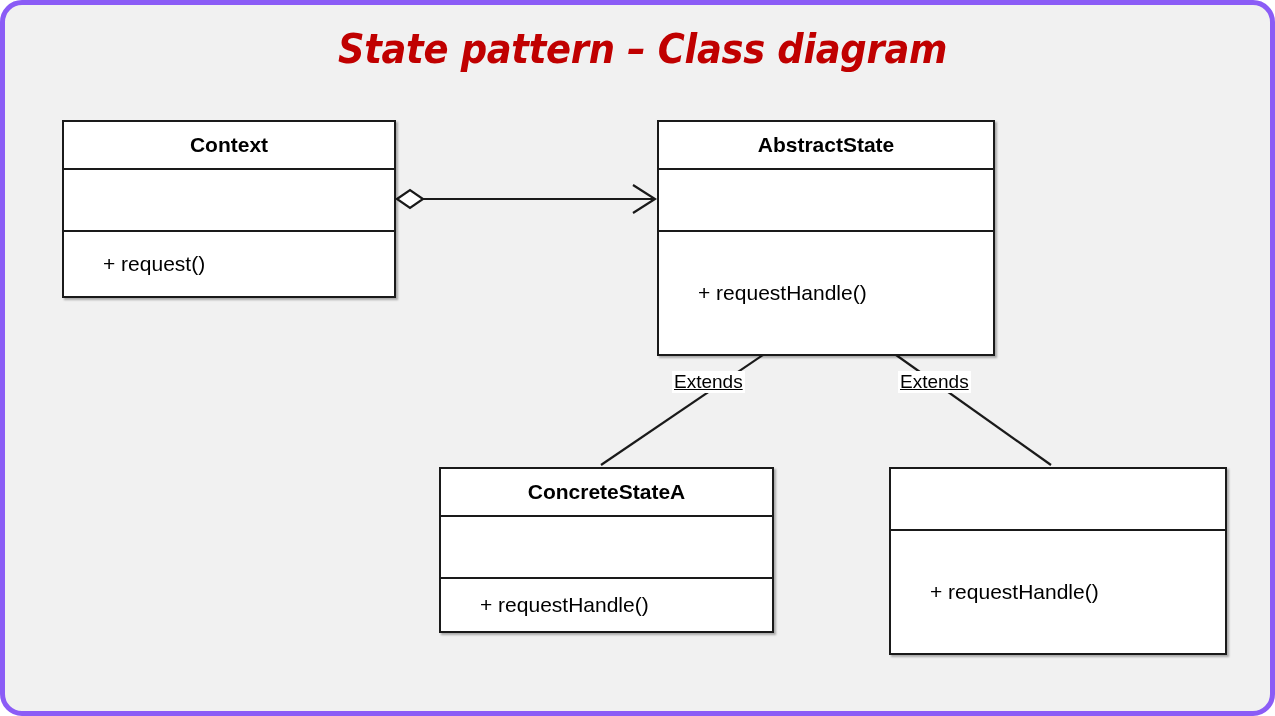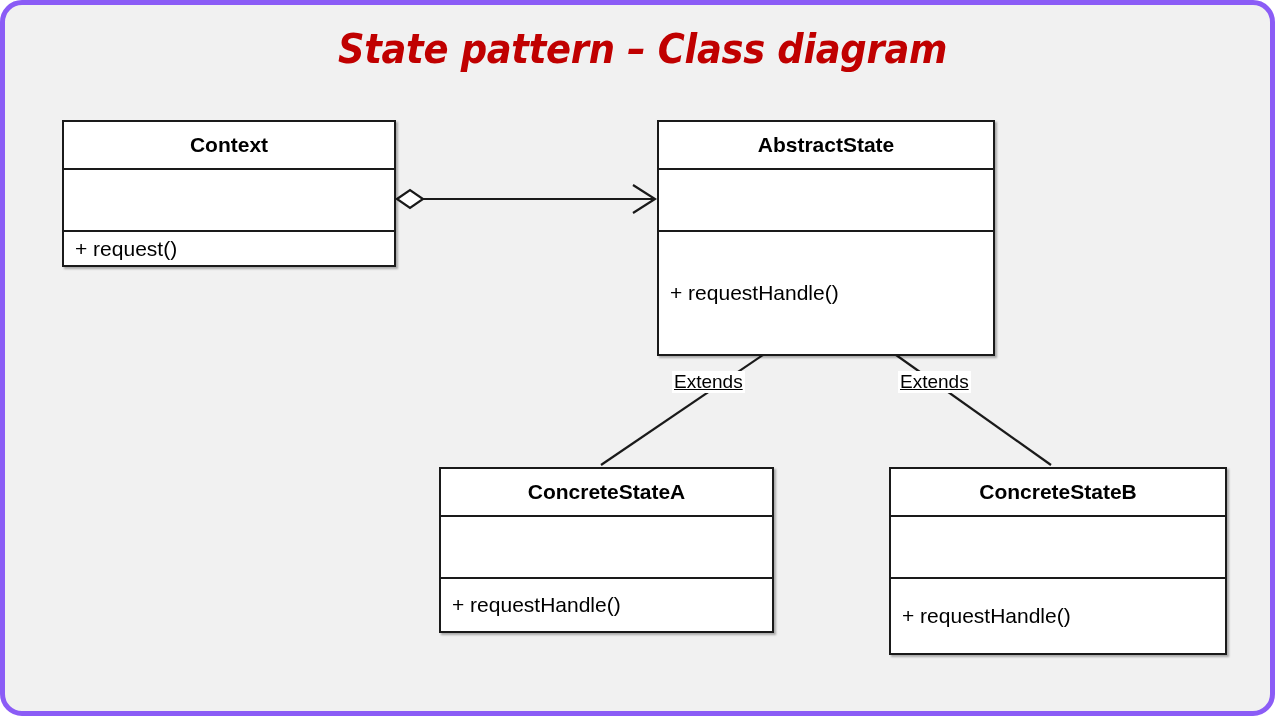--- a/index.html
+++ b/index.html
@@ -67,21 +67,21 @@
     align-items: center;
     padding-left: 11px;
     font-size: 21px;
     color: #000000;
   }
   .uml-ops .op-line { white-space: nowrap; }
 
   
   .h-top    { height: 48px; }
   .h-mid    { height: 62px; }
-  .h-bottom { flex: 1 1 auto; }
+  .h-bottom { flex: 1 1 auto; margin-left: 28px; }
 
   
   #connectors {
     position: absolute;
     left: 0;
     top: 0;
     width: 1275px;
     height: 716px;
     z-index: 2;
     pointer-events: none;
@@ -131,21 +131,21 @@
     <g>
       <line class="conn-line" x1="1046" y1="460" x2="846" y2="318"></line>
       <polygon class="conn-hollow" points="836,302 862,331 822,331"></polygon>
     </g>
   </svg>
 
   <div class="edge-label" style="left:667px; top:366px;">Extends</div>
 
   <div class="edge-label" style="left:893px; top:366px;">Extends</div>
 
-  <div class="uml-class" style="left:57px; top:115px; width:334px; height:147px;">
+  <div class="uml-class" style="left:57px; top:115px; width:334px; height:178px;">
     <div class="uml-name h-top">Context</div>
     <div class="uml-attrs h-mid"></div>
     <div class="uml-ops h-bottom">
       <span class="op-line">+ request()</span>
     </div>
   </div>
 
   <div class="uml-class" style="left:652px; top:115px; width:338px; height:236px;">
     <div class="uml-name h-top">AbstractState</div>
     <div class="uml-attrs h-mid"></div>
@@ -156,20 +156,19 @@
 
   <div class="uml-class" style="left:434px; top:462px; width:335px; height:166px;">
     <div class="uml-name h-top">ConcreteStateA</div>
     <div class="uml-attrs h-mid"></div>
     <div class="uml-ops h-bottom">
       <span class="op-line">+ requestHandle()</span>
     </div>
   </div>
 
   <div class="uml-class" style="left:884px; top:462px; width:338px; height:188px;">
-    <div class="uml-name h-top">ConcreteStateB</div>
     <div class="uml-attrs h-mid"></div>
     <div class="uml-ops h-bottom">
       <span class="op-line">+ requestHandle()</span>
     </div>
   </div>
 
 </div>
 
 </body></html>

